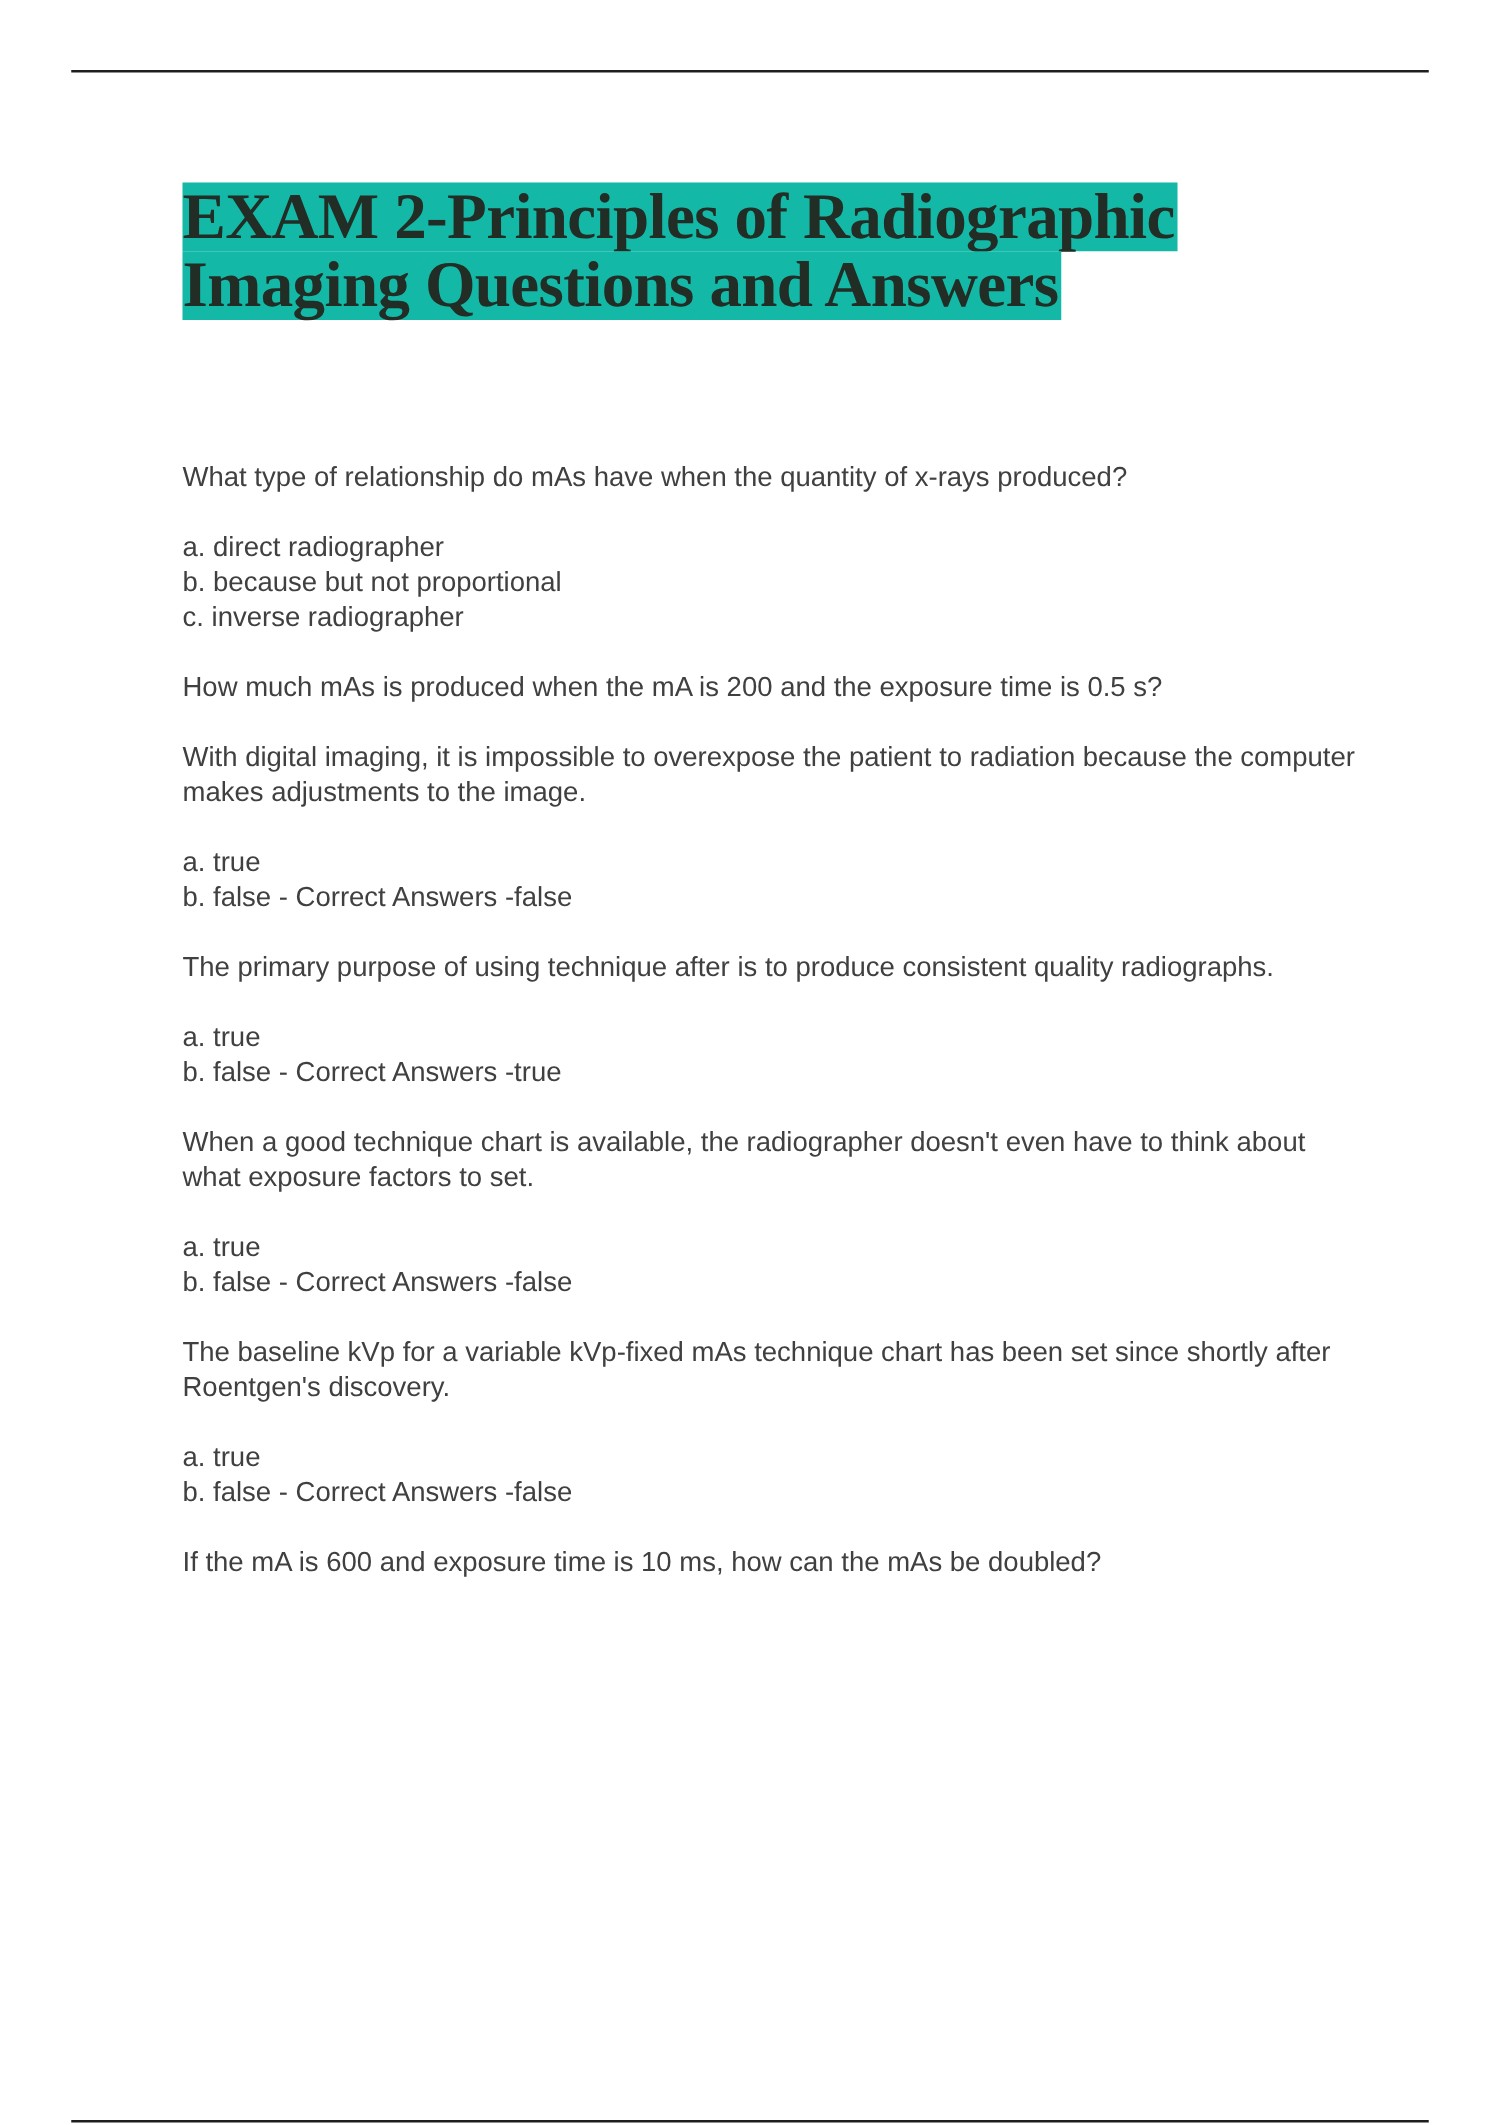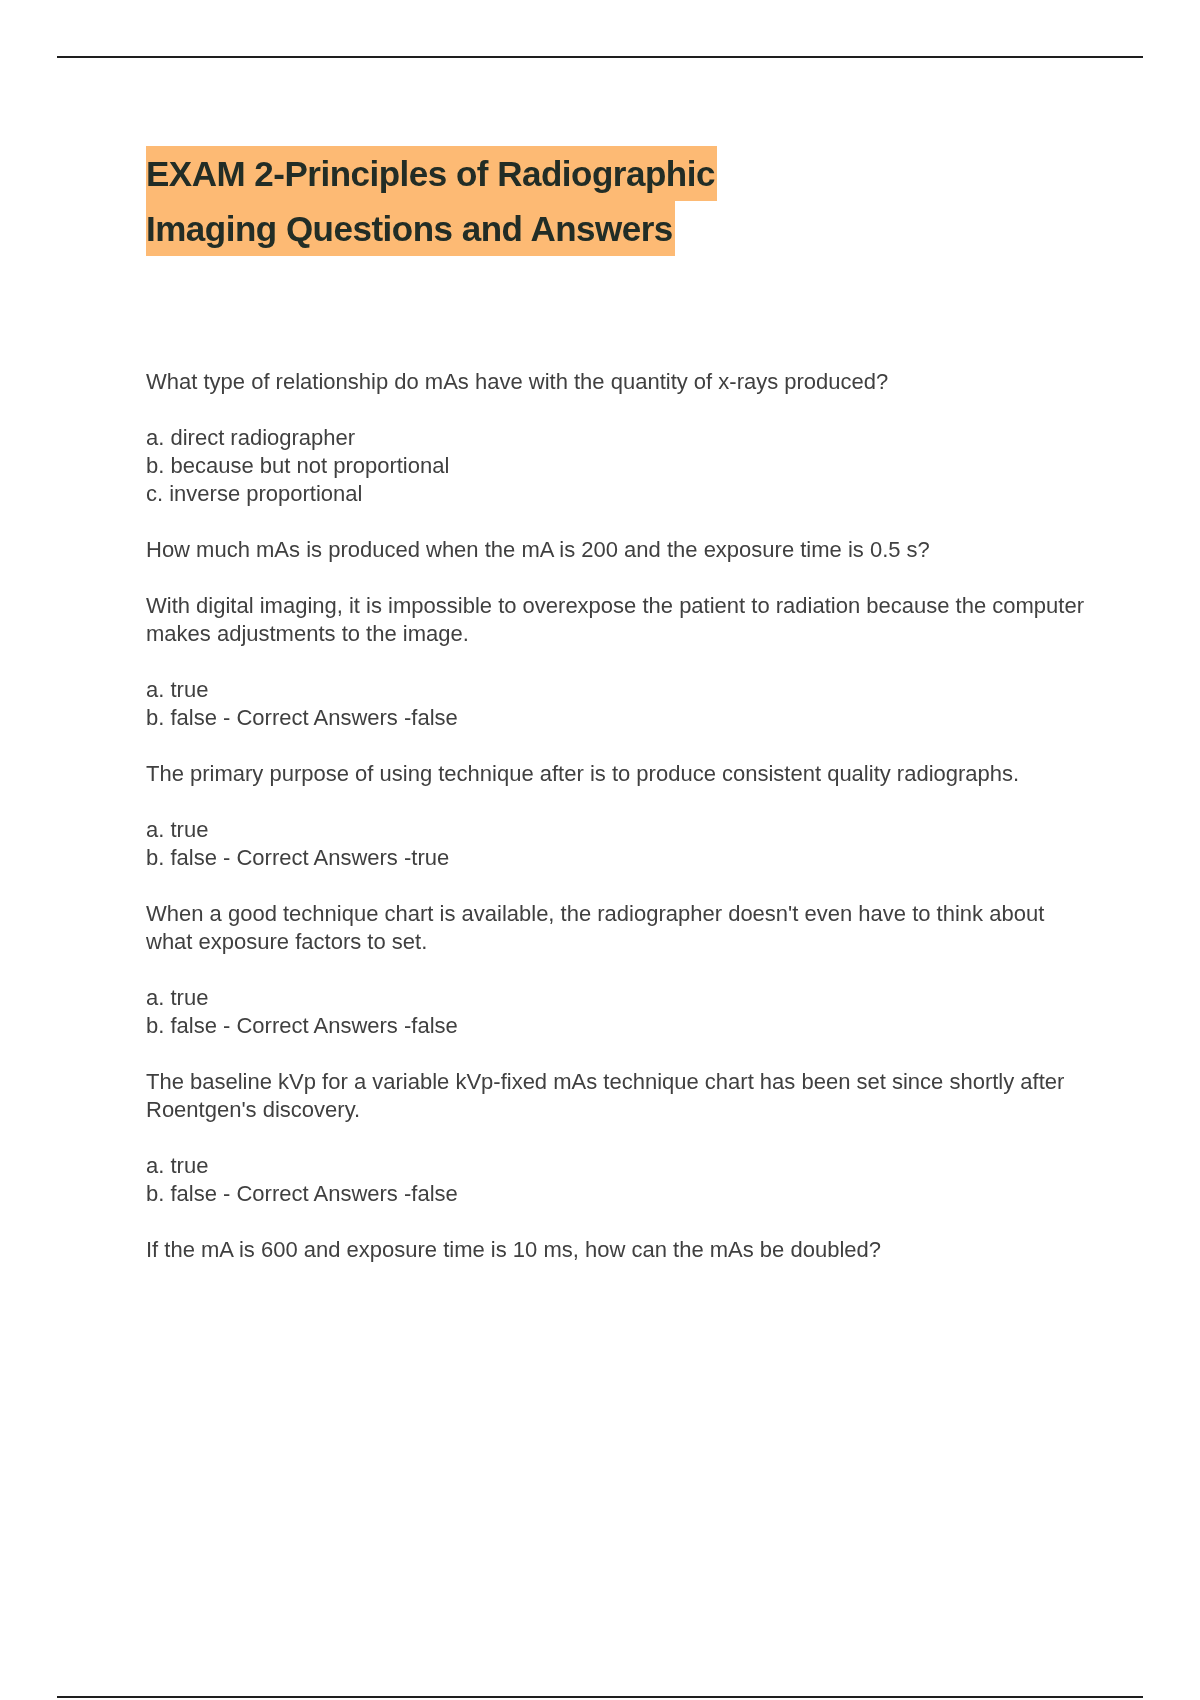--- a/index.html
+++ b/index.html
@@ -26,28 +26,29 @@
     .rule.bottom { top: 1696px; }
 
     .title-block {
       position: absolute;
       left: 146px;
       top: 146px;
       width: 900px;
     }
     .title-line {
       display: inline-block;
-      background: #fdba74;
+      background: #14b8a6;
       color: #222d26;
       font-weight: bold;
-      font-size: 35px;
+      font-size: 52px;
       line-height: 55px;
       letter-spacing: -0.5px;
       padding: 0 2px 0 0;
       white-space: nowrap;
+      font-family: Liberation Serif, serif;
     }
 
     .content {
       position: absolute;
       left: 146px;
       top: 368px;
       width: 940px;
       font-size: 22px;
       line-height: 28px;
       color: #404040;
@@ -73,25 +74,25 @@
 <div class="rule top"></div>
 
 <div class="title-block">
   <div><span class="title-line">EXAM 2-Principles of Radiographic</span></div>
   <div><span class="title-line">Imaging Questions and Answers</span></div>
 </div>
 
 <div class="content">
 
   <div class="question">
-    <p class="q-text">What type of relationship do mAs have with the quantity of x-rays produced?</p>
+    <p class="q-text">What type of relationship do mAs have when the quantity of x-rays produced?</p>
     <ul class="options">
       <li>a. direct radiographer</li>
       <li>b. because but not proportional</li>
-      <li>c. inverse proportional</li>
+      <li>c. inverse radiographer</li>
     </ul>
   </div>
 
   <div class="question">
     <p class="q-text">How much mAs is produced when the mA is 200 and the exposure time is 0.5 s?</p>
   </div>
 
   <div class="question">
     <p class="q-text">With digital imaging, it is impossible to overexpose the patient to radiation because the computer makes adjustments to the image.</p>
     <ul class="options">

